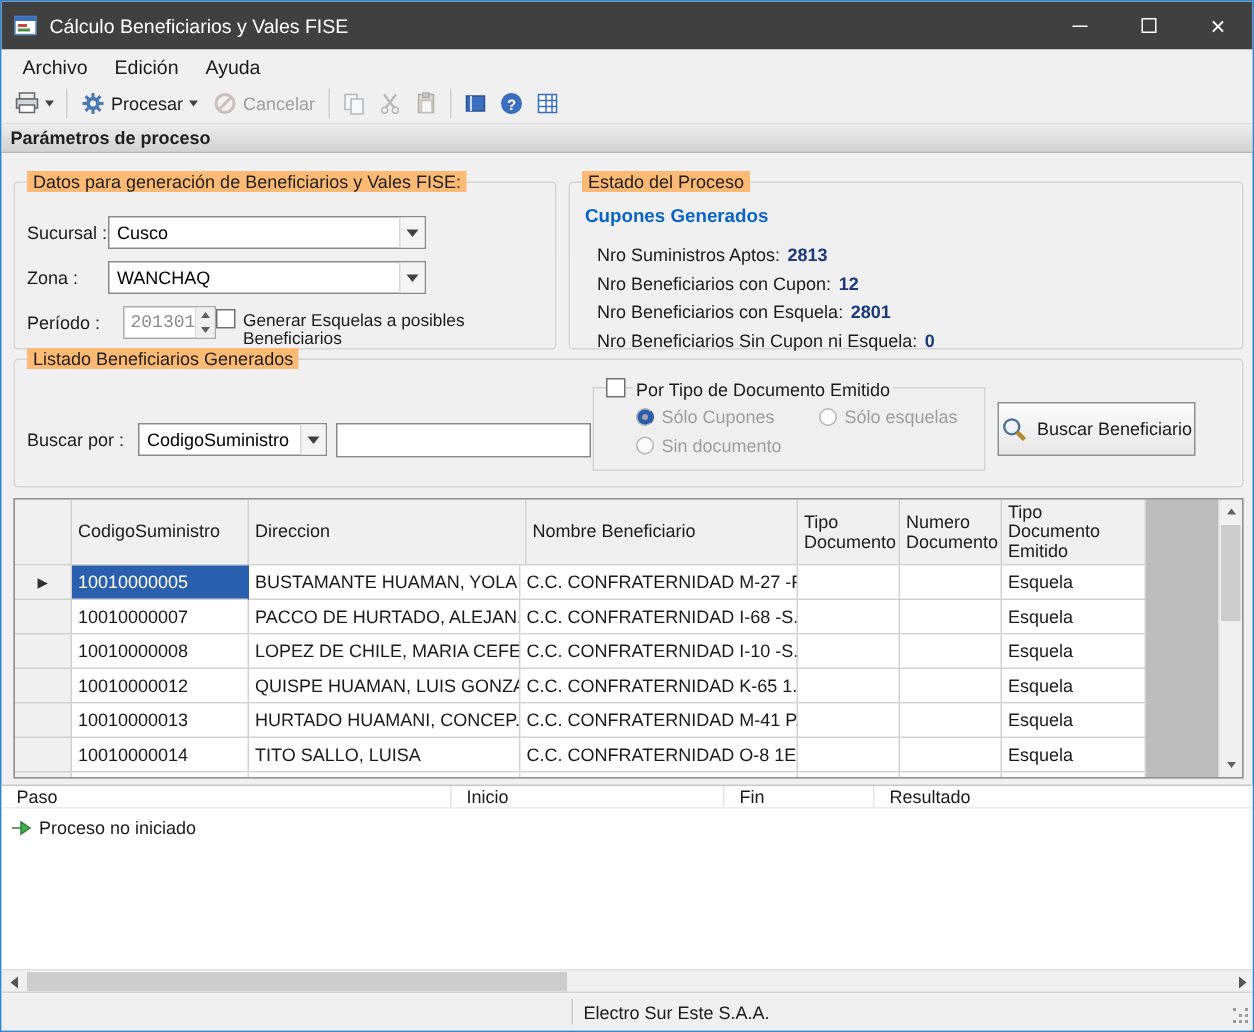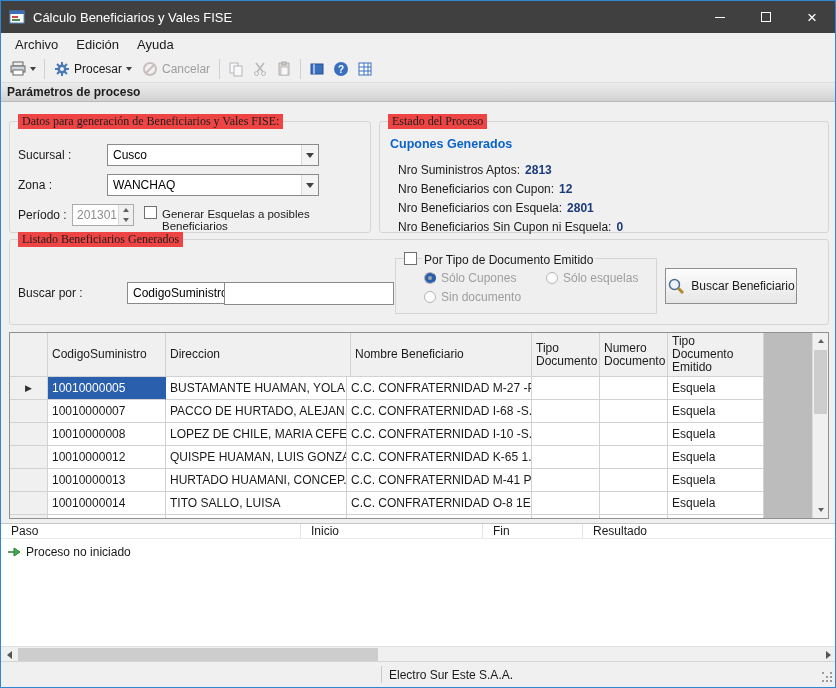--- a/index.html
+++ b/index.html
@@ -39,26 +39,26 @@
   .dim { opacity: 0.55; filter: grayscale(60%); }
 
   
   .caption { position: absolute; top: 82px; left: 0; right: 0; height: 19px;
              background: linear-gradient(#ececec, #d2d2d2); border-bottom: 1px solid #b8b8b8;
              display: flex; align-items: center; padding-left: 6px;
              font-size: 12px; font-weight: bold; color: #1e1e1e; }
 
   
   .groupbox { position: absolute; border: 1px solid #d5d5d5; border-radius: 3px; }
-  .gb-title { position: absolute; top: -8px; left: 8px; background: #ef4444; padding: 0 4px;
-              font-size: 12px; color: #1e1e1e; white-space: nowrap; font-family: Liberation Serif, serif; }
+  .gb-title { position: absolute; top: -8px; left: 8px; background: #fdba74; padding: 0 4px;
+              font-size: 12px; color: #1e1e1e; white-space: nowrap; }
   .lbl { font-size: 12px; color: #1a1a1a; position: absolute; }
 
   .combo { position: absolute; height: 22px; border: 1px solid #8a8a8a; background: #fff;
-           display: flex; align-items: center; margin-left: 35px; }
+           display: flex; align-items: center; }
   .combo .val { flex: 1; font-size: 12px; padding: 0 5px; overflow: hidden; white-space: nowrap; }
   .combo .dd { width: 17px; height: 100%; display: flex; align-items: center; justify-content: center;
                background: #f4f4f4; border-left: 1px solid #d9d9d9; }
   .combo .dd .tri { width: 0; height: 0; border-left: 4px solid transparent;
                     border-right: 4px solid transparent; border-top: 5px solid #404040; }
 
   .spinner { position: absolute; width: 62px; height: 22px; border: 1px solid #ababab;
              background: #fff; display: flex; }
   .spinner .num { flex: 1; font-size: 12px; color: #8c8c8c; display: flex; align-items: center; padding-left: 4px; }
   .spin-btns { width: 15px; border-left: 1px solid #d9d9d9; display: flex; flex-direction: column; }
@@ -285,21 +285,21 @@
 
     <span class="lbl" style="left:8px; top:56px;">Zona :</span>
     <div class="combo" style="left:62px; top:52px; width:212px;gap:6px;">
       <span class="val">WANCHAQ</span>
       <span class="dd">
           <span class="tri"></span>
         </span>
     </div>
 
     <span class="lbl" style="left:8px; top:86px;">Período :</span>
-    <div class="spinner" style="left:62px; top:82px;">
+    <div class="spinner" style="left:72px; top:82px;font-family:Liberation Mono, monospace;">
       <span class="num">201301</span>
       <span class="spin-btns">
         <div>
             <span class="tri-up-s"></span>
           </div>
         <div>
             <span class="tri-dn-s"></span>
           </div>
       </span>
     </div>

